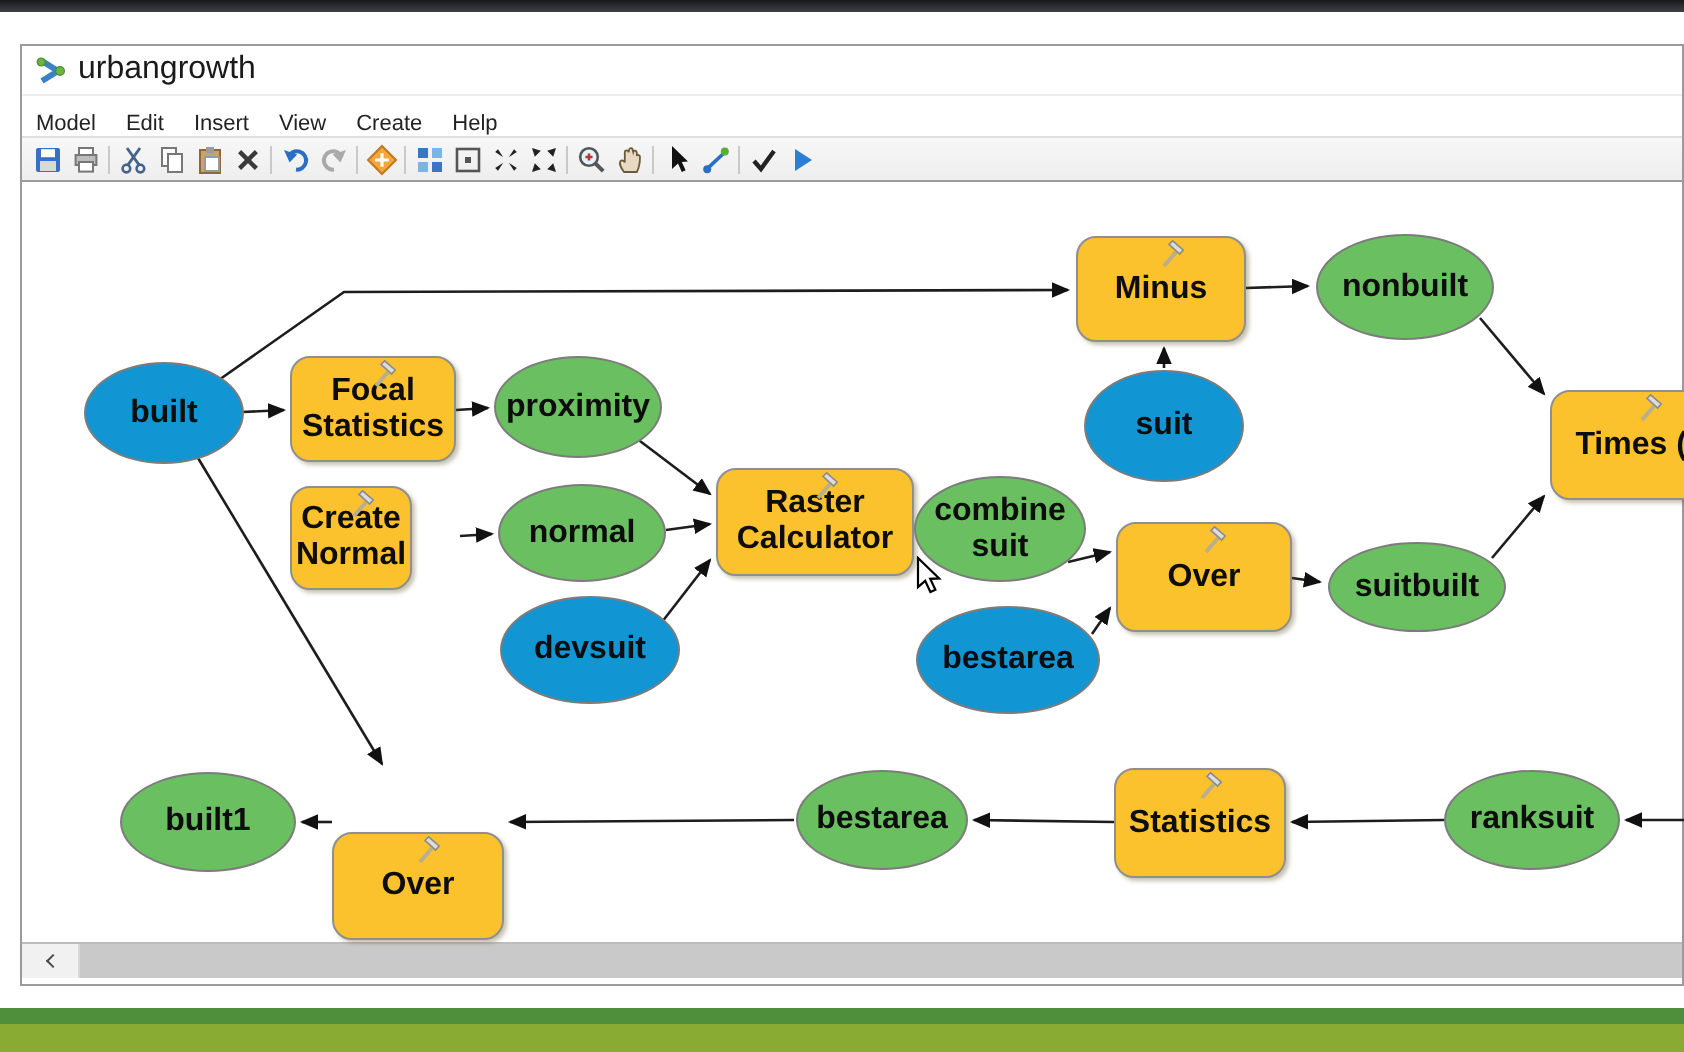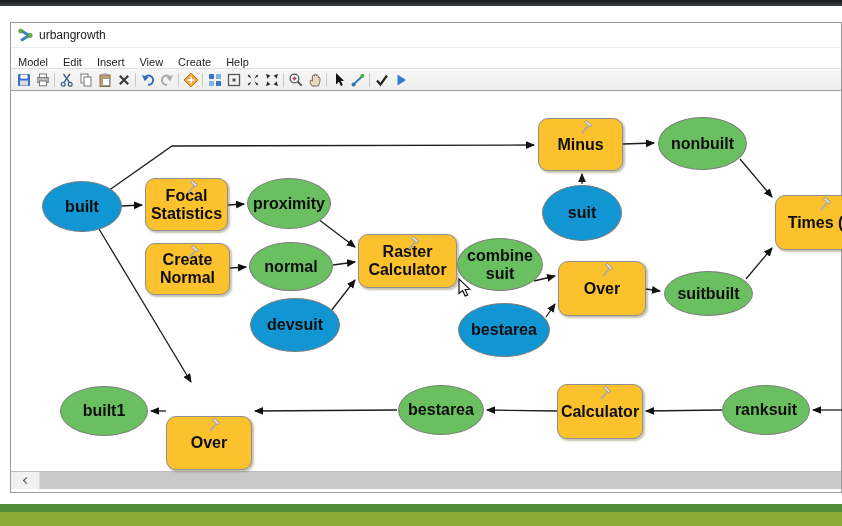--- a/index.html
+++ b/index.html
@@ -12,21 +12,21 @@
     position:absolute; left:0; top:0; width:842px; height:6px;
     background:linear-gradient(#17181b,#3e4147);
   }
   
   .window {
     position:absolute; left:10px; top:22px; width:832px; height:471px;
     background:#fff; border:1px solid #9b9b9b;
     display:flex; flex-direction:column;
   }
   .titlebar { height:24px; display:flex; align-items:center; padding-left:6px; gap:5px; }
-  .title { font-size:12px; color:#1a1a1a; }
+  .title { font-size:16px; color:#1a1a1a; }
   .menubar {
     height:21px; display:flex; align-items:flex-end; gap:15px; padding-left:7px;
     border-top:1px solid #ededed; font-size:11px; color:#222;
   }
   .menu-item { cursor:default; }
   .toolbar {
     height:22px; background:linear-gradient(#f7f7f7,#eeeeee);
     border-top:1px solid #e0e0e0; display:flex; align-items:center; padding-left:3px;
   }
   .tbtn { width:19px; height:18px; display:flex; align-items:center; justify-content:center; }
@@ -262,21 +262,21 @@
       <div class="node tool" style="left: 145px; top: 178px; width: 83px; height: 53px;">
         <svg class="hammer" width="16" height="15" viewBox="0 0 16 15">
           <line x1="5" y1="13" x2="11" y2="6" stroke="#b9ae8e" stroke-width="2"></line>
           <path d="M7.5 2.2 L12.8 7 L14.6 5 L9.3 0.4 Z" fill="#dcdcdc" stroke="#8a8a8a" stroke-width="0.8"></path>
         </svg>
         <span class="node-label">Focal Statistics</span>
       </div>
       <div class="node derived" style="left: 247px; top: 178px; width: 84px; height: 51px;">
         <span class="node-label">proximity</span>
       </div>
-      <div class="node tool" style="left: 145px; top: 243px; width: 85px; height: 52px;">
+      <div class="node tool" style="left: 145px; top: 243px; width: 61px; height: 52px;">
         <svg class="hammer" width="16" height="15" viewBox="0 0 16 15">
           <line x1="5" y1="13" x2="11" y2="6" stroke="#b9ae8e" stroke-width="2"></line>
           <path d="M7.5 2.2 L12.8 7 L14.6 5 L9.3 0.4 Z" fill="#dcdcdc" stroke="#8a8a8a" stroke-width="0.8"></path>
         </svg>
         <span class="node-label">Create Normal</span>
       </div>
       <div class="node derived" style="left: 249px; top: 242px; width: 84px; height: 49px;">
         <span class="node-label">normal</span>
       </div>
       <div class="node input" style="left: 250px; top: 298px; width: 90px; height: 54px;">
@@ -336,21 +336,21 @@
         <span class="node-label">Over</span>
       </div>
       <div class="node derived" style="left: 398px; top: 385px; width: 86px; height: 50px;">
         <span class="node-label">bestarea</span>
       </div>
       <div class="node tool" style="left: 557px; top: 384px; width: 86px; height: 55px;">
         <svg class="hammer" width="16" height="15" viewBox="0 0 16 15">
           <line x1="5" y1="13" x2="11" y2="6" stroke="#b9ae8e" stroke-width="2"></line>
           <path d="M7.5 2.2 L12.8 7 L14.6 5 L9.3 0.4 Z" fill="#dcdcdc" stroke="#8a8a8a" stroke-width="0.8"></path>
         </svg>
-        <span class="node-label">Calculator</span>
+        <span class="node-label">Statistics</span>
       </div>
       <div class="node derived" style="left: 722px; top: 385px; width: 88px; height: 50px;">
         <span class="node-label">ranksuit</span>
       </div>
     </div>
   <svg id="cursor" width="14" height="20" viewBox="0 0 14 20" style="left: 458px; top: 278px;">
     <path d="M1,1 L1,15.5 L4.6,12.4 L7.2,18 L9.7,16.9 L7.1,11.4 L11.6,11.2 Z" fill="#fff" stroke="#000" stroke-width="1.1"></path>
   </svg>
 </div>
 

